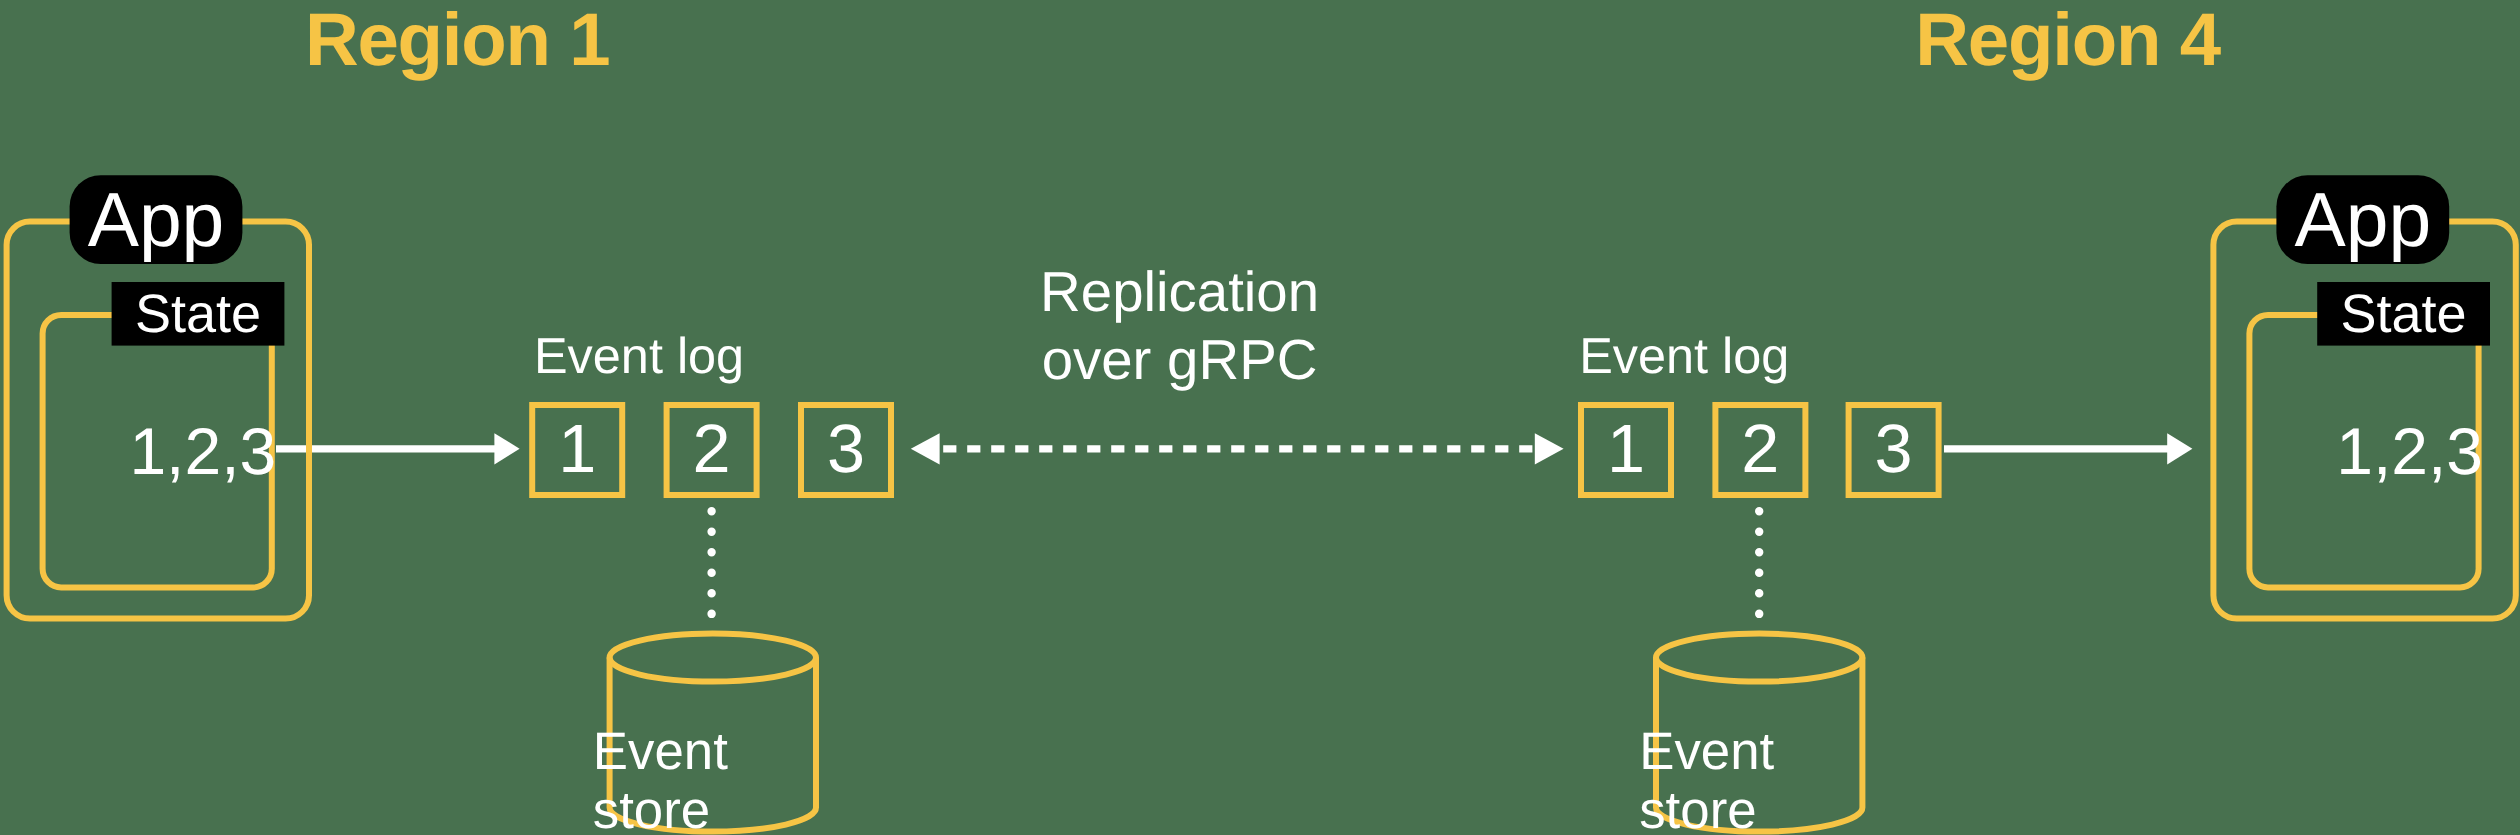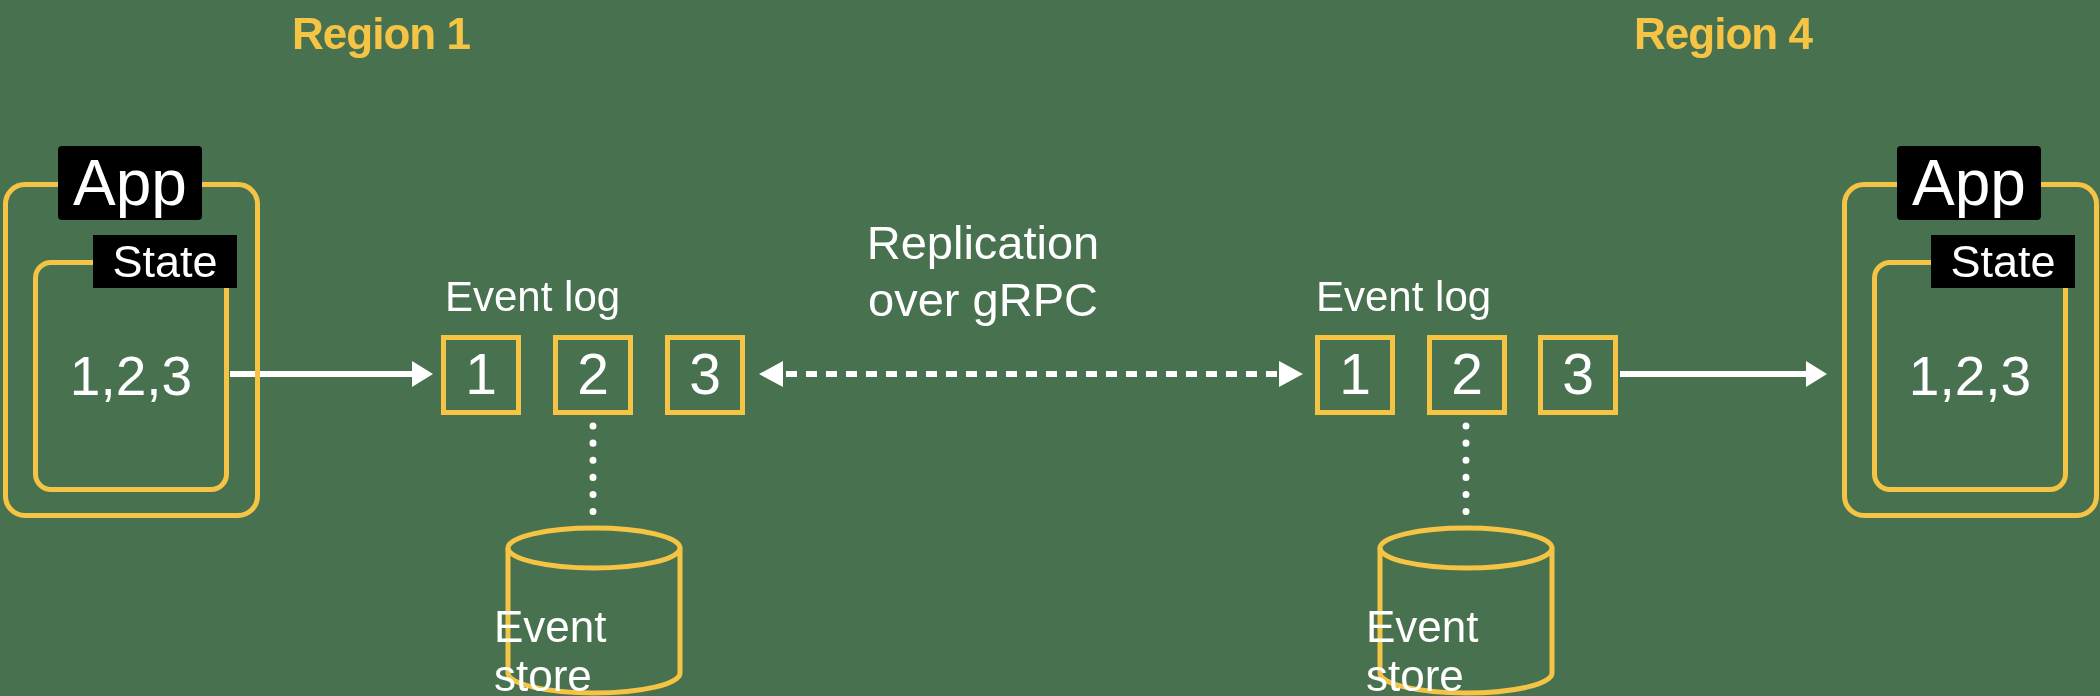--- a/index.html
+++ b/index.html
@@ -13,21 +13,21 @@
     position:relative;
     width:2100px;height:696px;
     background:var(--bg);
     overflow:hidden;
     font-family:"Liberation Sans","DejaVu Sans",sans-serif;
   }
   .layer-svg{position:absolute;left:0;top:0;z-index:1;pointer-events:none;}
   .region-title{
     position:absolute;top:2px;width:420px;
     text-align:center;
-    font-size:44px;font-weight:bold;letter-spacing:-1px;
+    font-size:62px;font-weight:bold;letter-spacing:-1px;
     color:var(--accent);line-height:64px;
     z-index:3;
   }
   .r1-title{left:171px;}
   .r2-title{left:1513px;}
   .outer-box{
     position:absolute;box-sizing:border-box;
     border:5px solid var(--accent);border-radius:22px;
     width:257px;height:336px;top:182px;
     z-index:2;
@@ -37,21 +37,21 @@
   .inner-box{
     position:absolute;box-sizing:border-box;
     border:5px solid var(--accent);border-radius:18px;
     width:196px;height:232px;top:260px;
     z-index:2;
   }
   .r1-inner{left:33px;}
   .r2-inner{left:1872px;}
   .app-pill{
     position:absolute;top:146px;width:144px;height:74px;
-    background:var(--label-bg);border-radius:4px;
+    background:var(--label-bg);border-radius:26px;
     display:flex;align-items:center;justify-content:center;
     color:var(--text);font-size:64px;line-height:74px;
     z-index:3;
   }
   .r1-pill{left:58px;}
   .r2-pill{left:1897px;}
   .state-label{
     position:absolute;top:235px;width:144px;height:53px;
     background:var(--label-bg);
     display:flex;align-items:center;justify-content:center;
@@ -59,20 +59,21 @@
     z-index:3;
     margin-left:34px;
   }
   .r1-state{left:59px;}
   .r2-state{left:1897px;}
   .state-value{
     position:absolute;top:347px;width:196px;height:58px;
     display:flex;align-items:center;justify-content:center;
     color:var(--text);font-size:55px;
     z-index:3;
+    padding-left:38px;
   }
   .r1-value{left:33px;}
   .r2-value{left:1872px;}
   .log-label{
     position:absolute;top:274px;width:300px;
     text-align:left;color:var(--text);
     font-size:42px;line-height:46px;
     z-index:3;
   }
   .r1-log-label{left:445px;}

